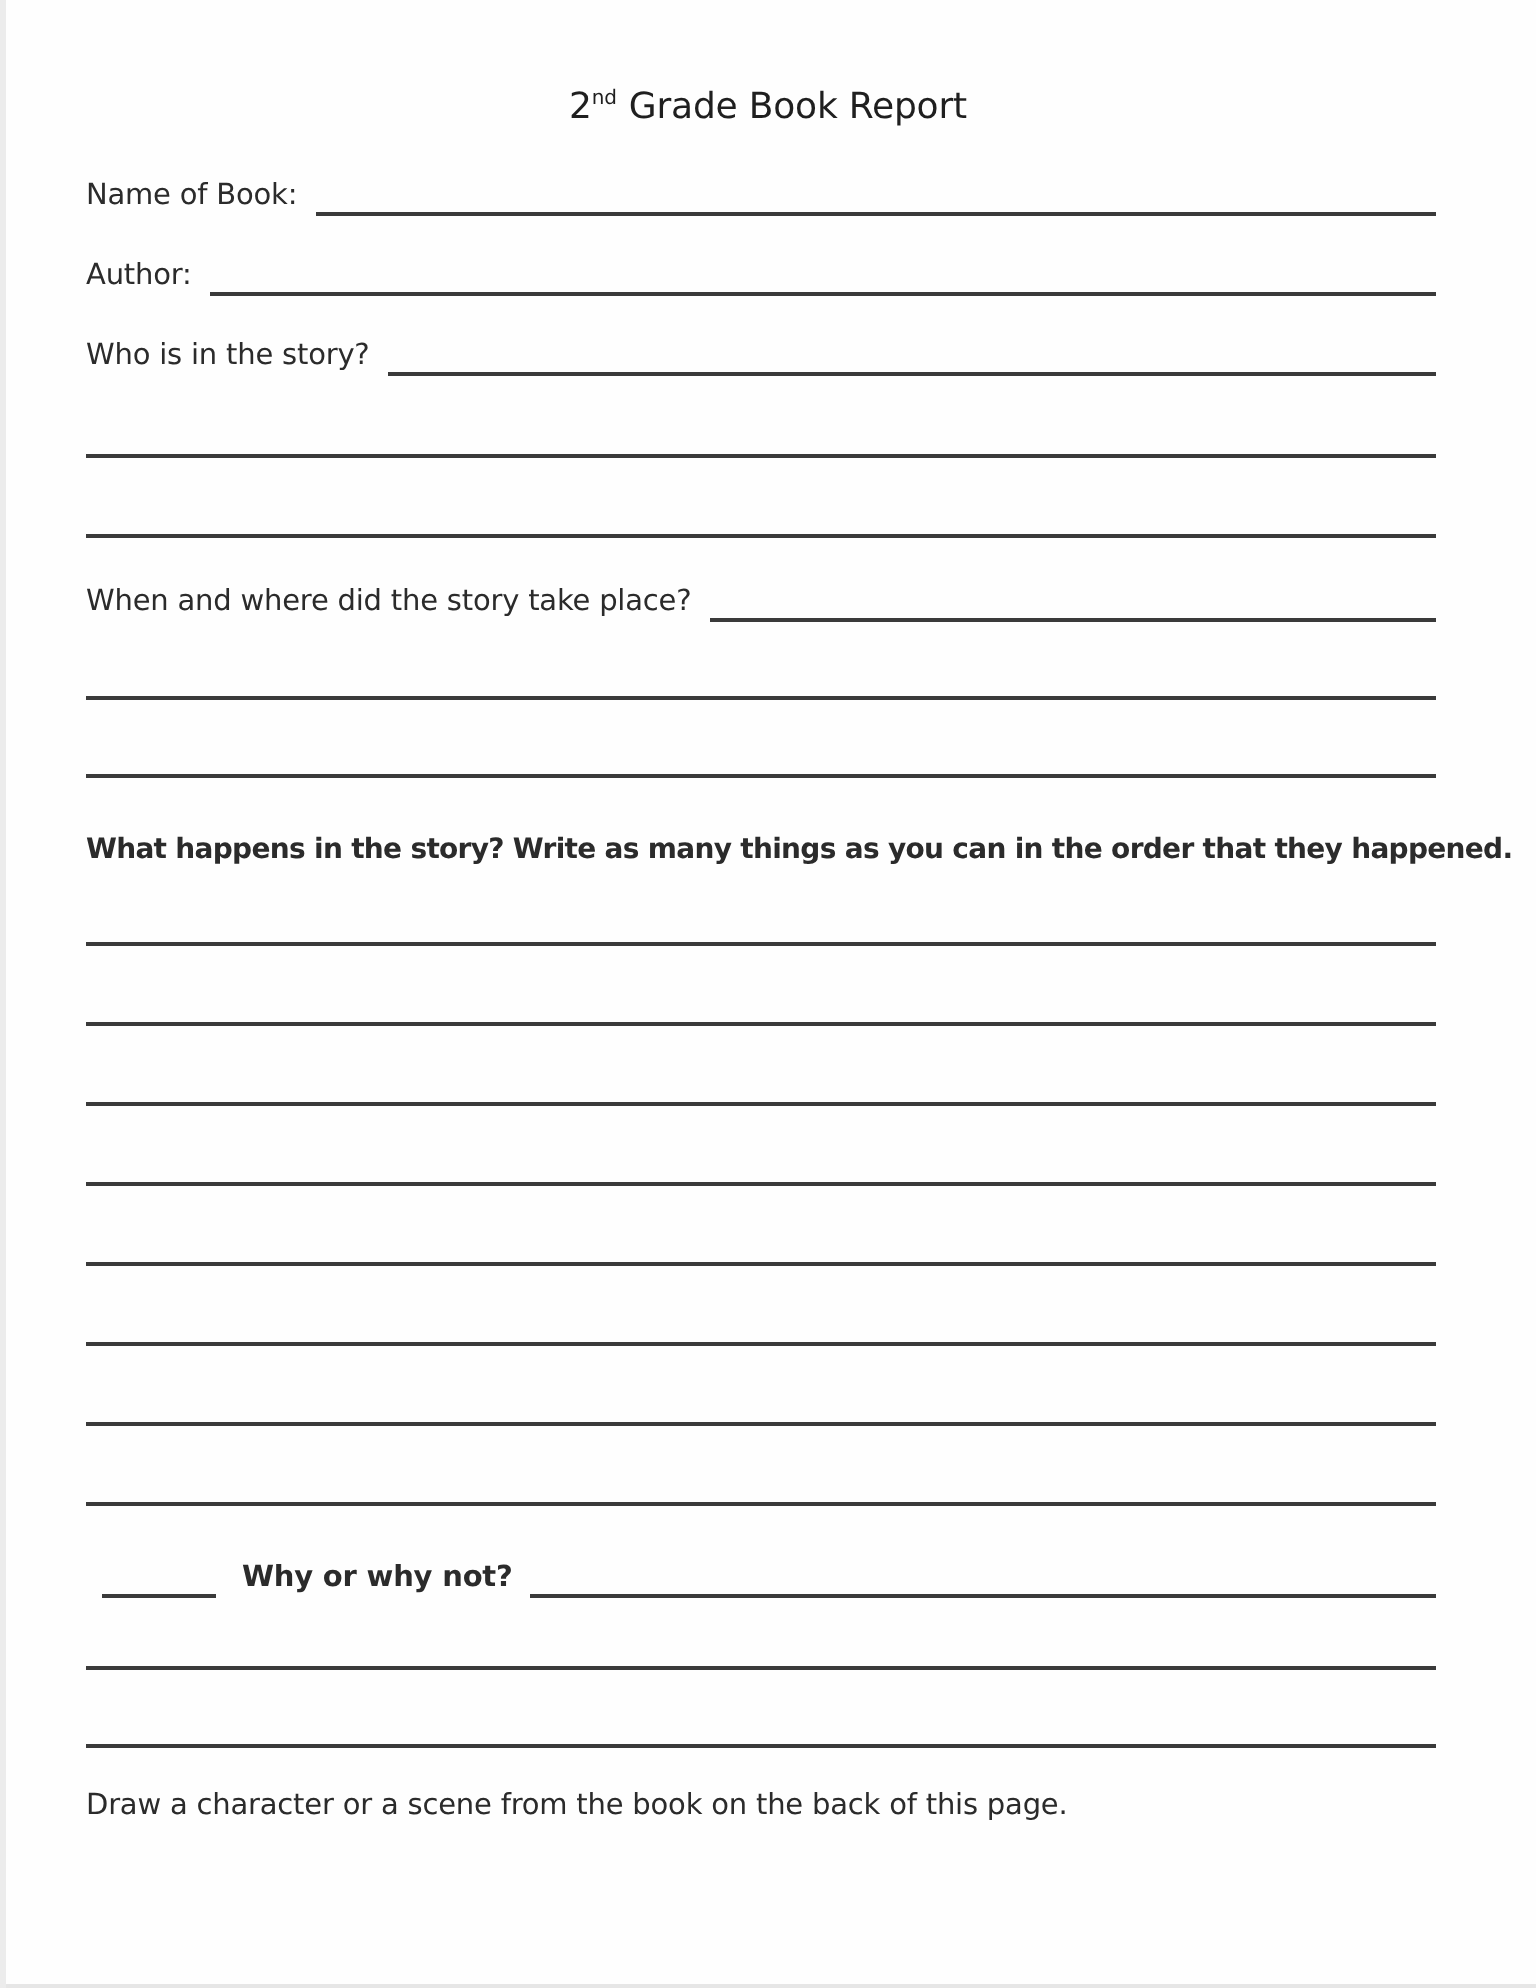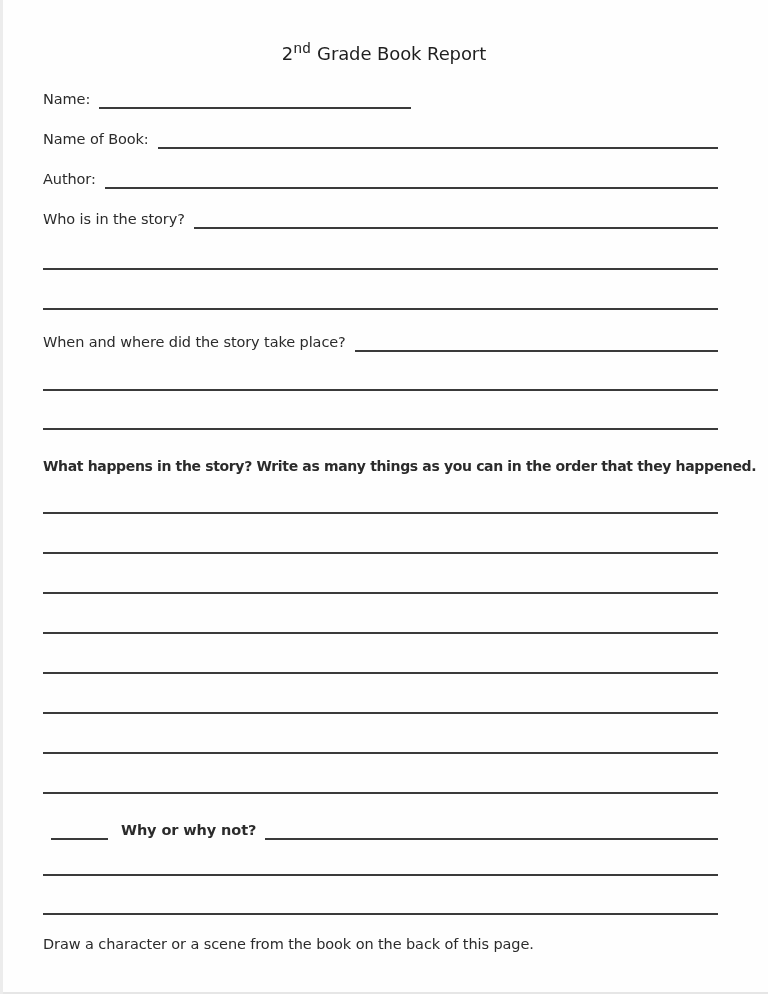--- a/index.html
+++ b/index.html
@@ -21,24 +21,23 @@
   }
   .title {
     padding-top: 40px;
     text-align: center;
     font-size: 18px;
     color: #1f1f1f;
     height: 28px;
     line-height: 28px;
   }
   .title sup {
-    font-size: 15px;
+    font-size: 10px;
     vertical-align: super;
     line-height: 0;
-    font-family: Liberation Mono, monospace;
   }
   .title .title-rest {
     margin-left: 6px;
   }
   .content {
     padding: 0 50px 0 43px;
   }
   .row {
     display: flex;
     align-items: flex-end;
@@ -86,24 +85,20 @@
 </style>
 </head>
 <body>
 
 <div class="page">
 
   <div class="title"><span>2</span><sup>nd</sup><span class="title-rest">Grade Book Report</span></div>
 
   <div class="content">
 
-    <div class="row mt21">
-      <span class="label">Name:</span>
-      <span class="fill fixed-name"></span>
-    </div>
 
     <div class="row mt20">
       <span class="label">Name of Book:</span>
       <span class="fill"></span>
     </div>
 
     <div class="row mt20">
       <span class="label">Author:</span>
       <span class="fill"></span>
     </div>

